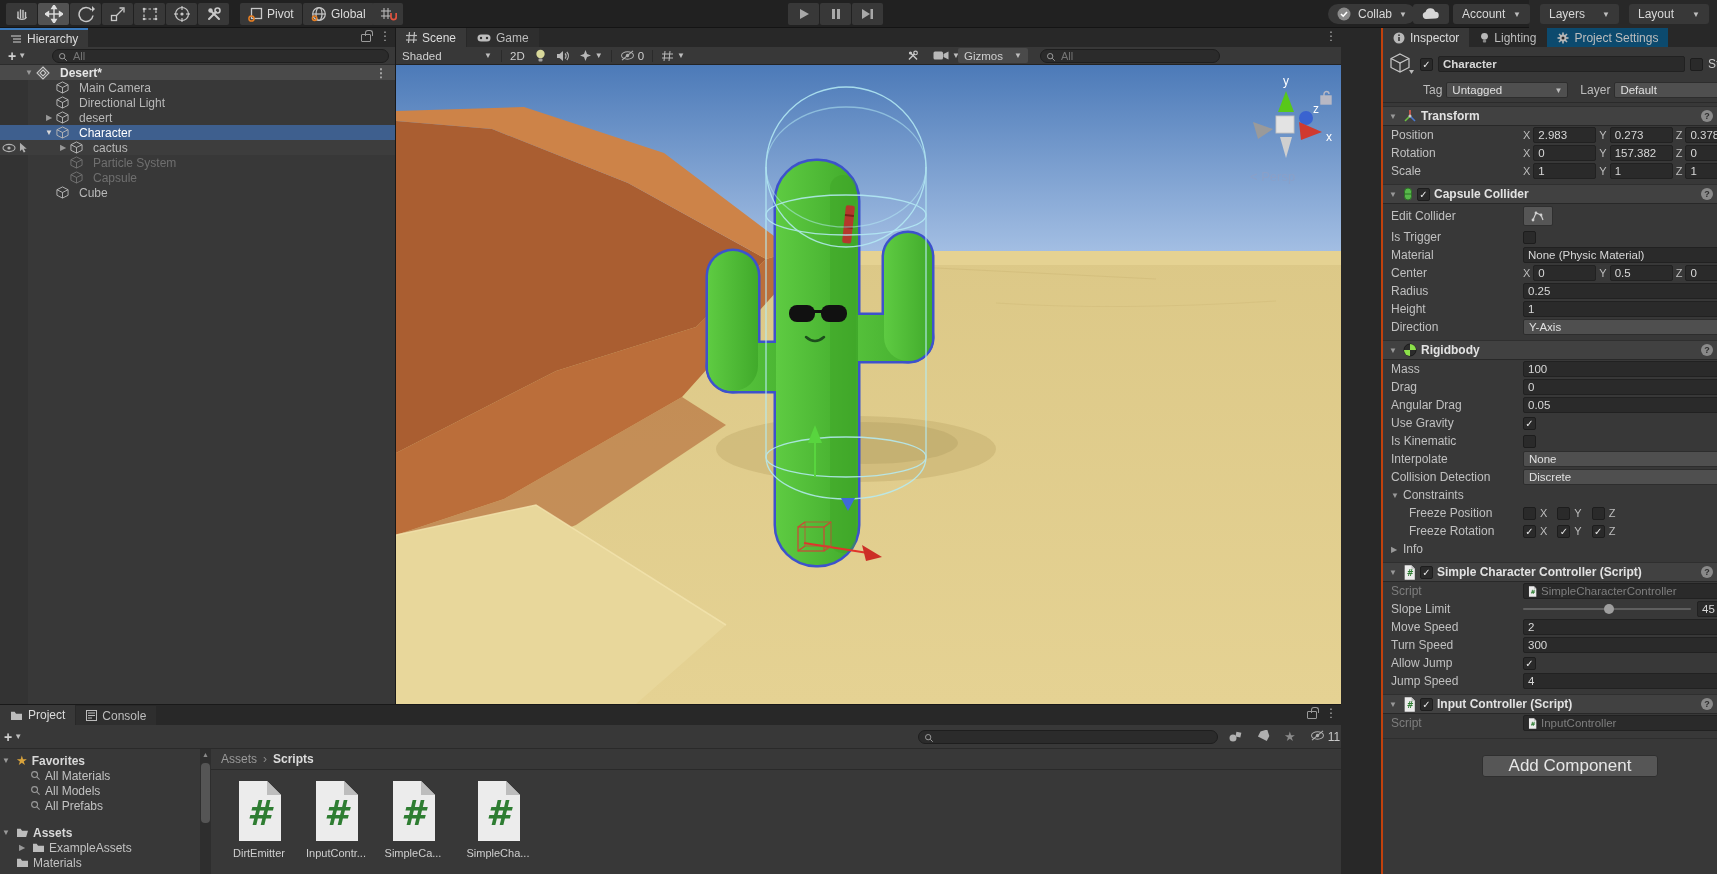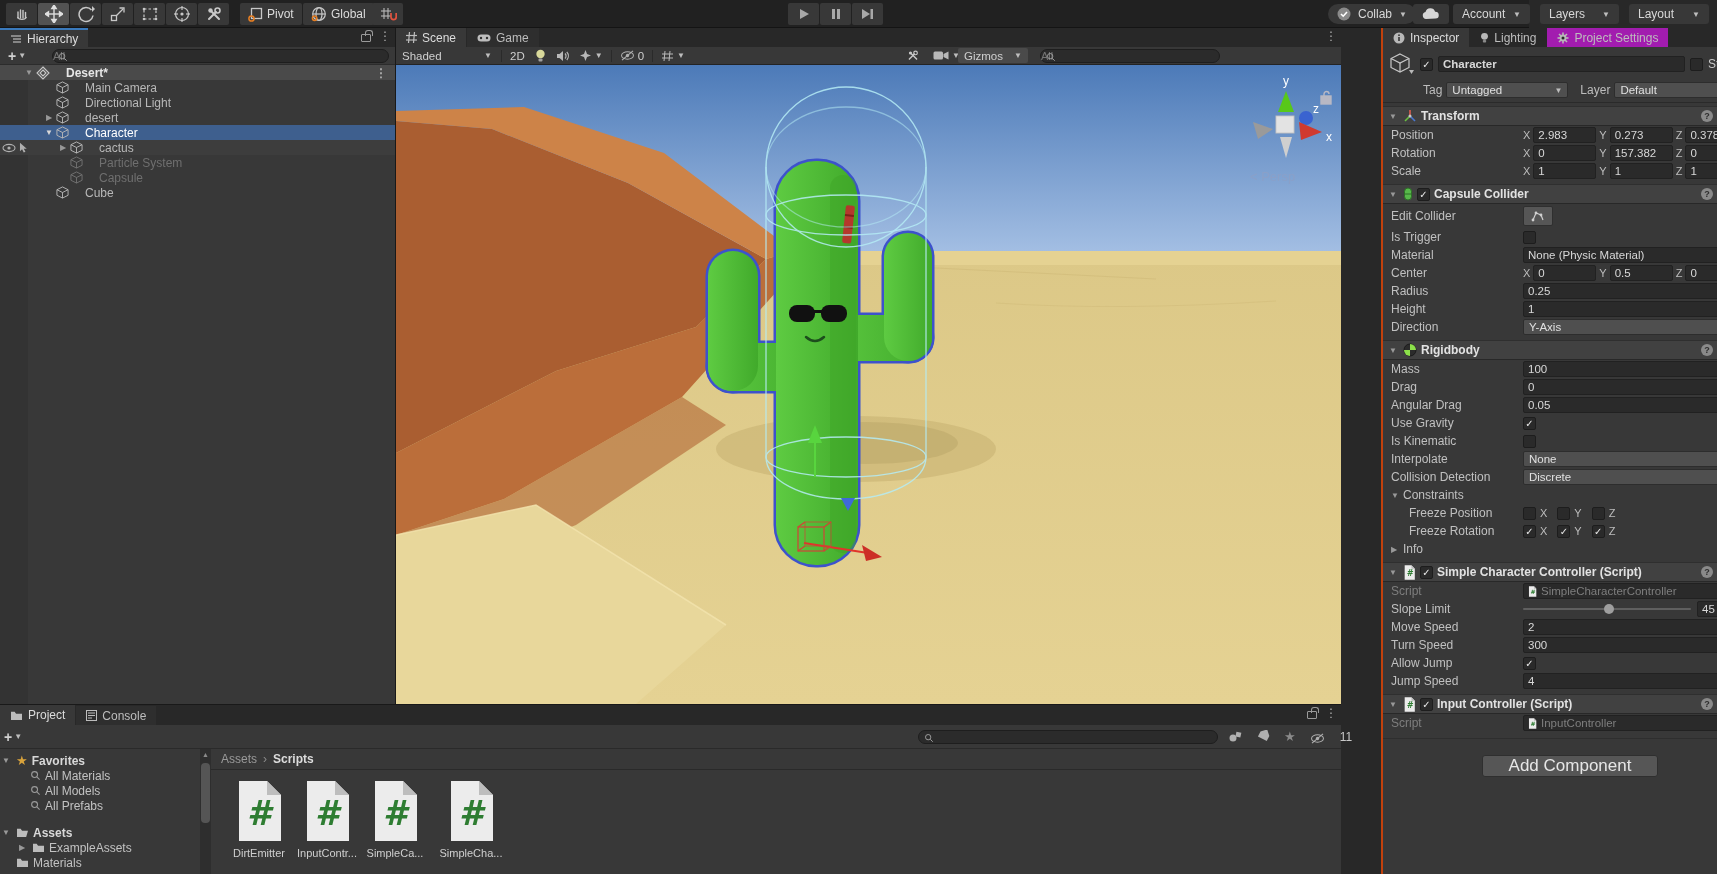--- a/index.html
+++ b/index.html
@@ -28,27 +28,27 @@
   .tool { width:31px; }
   .tlabel { color:#dcdcdc; font-size:12px; padding:0 8px; gap:4px; }
   .tdrop { position:absolute; top:4px; height:20px; background:#383838; border-radius:3px; display:flex; align-items:center; gap:7px; padding:0 9px; color:#d8d8d8; font-size:12px; }
   .caret { font-size:8px; color:#bdbdbd; }
 
   
   #hierarchy-panel { left:0; top:28px; width:396px; height:676px; border-right:1px solid #191919; }
   .mini-toolbar { height:18px; background:#383838; border-bottom:1px solid #2c2c2c; display:flex; align-items:center; padding:0 4px; position:relative; }
   .plus-btn { color:#d0d0d0; font-size:14px; font-weight:bold; display:flex; align-items:center; gap:2px; padding:0 4px; }
   .searchbox { position:relative; height:14px; background:#2b2b2b; border:1px solid #1e1e1e; border-radius:8px; display:flex; align-items:center; }
-  .searchbox input { background:transparent; border:none; outline:none; color:#bdbdbd; font-size:11px; width:100%; font-family:"Liberation Sans",sans-serif; }
+  .searchbox input { background:transparent; border:none; outline:none; color:#bdbdbd; font-size:11px; width:100%; padding-left:20px; font-family:"Liberation Sans",sans-serif; }
   .mag { position:absolute; left:5px; top:2px; }
   #h-tree { position:absolute; left:0; top:37px; right:0; bottom:0; }
   #h-gutter { position:absolute; left:0; top:0; bottom:0; width:28px; background:#333333; }
   .hrow { position:relative; height:15px; display:flex; align-items:center; font-size:12px; color:#b8b8b8; }
   .hrow .fold { width:14px; font-size:8px; color:#999; text-align:center; flex:none; }
-  .hrow .hlabel { margin-left:16px; white-space:nowrap; }
+  .hrow .hlabel { margin-left:10px; white-space:nowrap; }
   .hrow.scene-row { background:#4a4a4a; color:#e6e6e6; font-weight:bold; }
   .hrow.selected { background:#3e5f8e; color:#ffffff; }
   .hrow.disabled { color:#6f6f6f; }
   .hrow.disabled svg { opacity:.45; }
 
   
   #scene-panel { left:396px; top:28px; width:945px; height:676px; }
   #scene-toolbar { height:18px; background:#383838; border-bottom:1px solid #232323; display:flex; align-items:center; position:relative; font-size:11.5px; color:#cfcfcf; }
   .sv-dd { display:flex; align-items:center; gap:6px; padding:0 6px; height:16px; }
   .sv-sep { width:1px; height:12px; background:#2a2a2a; margin:0 3px; }
@@ -92,21 +92,21 @@
   #proj-toolbar { height:24px; background:#383838; border-bottom:1px solid #2a2a2a; position:relative; display:flex; align-items:center; }
   #proj-body { position:absolute; top:44px; left:0; right:0; bottom:0; display:flex; }
   #proj-tree { width:200px; flex:none; padding-top:4px; position:relative; }
   .prow { height:15px; display:flex; align-items:center; gap:4px; font-size:12px; color:#c2c2c2; white-space:nowrap; }
   .prow .fold { width:12px; text-align:center; font-size:8px; color:#999; flex:none; }
   #proj-scrollbar { width:11px; flex:none; background:#2e2e2e; position:relative; }
   #proj-scroll-thumb { position:absolute; left:1px; right:1px; top:14px; height:60px; background:#555555; border-radius:4px; }
   #proj-scroll-up { color:#8a8a8a; font-size:7px; text-align:center; line-height:12px; }
   #proj-content { flex:1; display:flex; flex-direction:column; }
   #breadcrumb-bar { height:21px; border-bottom:1px solid #2a2a2a; display:flex; align-items:center; gap:6px; padding-left:10px; font-size:12px; }
-  #files { display:flex; gap:0; padding:10px 0 0 14px; }
+  #files { display:flex; gap:9px; padding:10px 0 0 14px; }
   .file { width:68px; display:flex; flex-direction:column; align-items:center; }
   .file .fname { margin-top:5px; font-size:11px; color:#cfcfcf; white-space:nowrap; overflow:hidden; max-width:68px; }
 </style>
 </head>
 <body>
 
 <svg width="0" height="0" style="position:absolute">
   <defs>
     <symbol id="sym-cube" viewBox="0 0 14 14">
       <g fill="none" stroke="#b8b8b8" stroke-width="1">
@@ -621,21 +621,21 @@
         </svg>
       <span>Inspector</span>
     </div>
     <div class="tab" style="background:#282828">
       <svg width="9" height="12" viewBox="0 0 11 14">
           <circle cx="5.5" cy="5" r="4.2" fill="#b8b8b8"></circle>
           <rect x="3.5" y="9.5" width="4" height="3" rx="1" fill="#8a8a8a"></rect>
         </svg>
       <span>Lighting</span>
     </div>
-    <div class="tab" style="background:#a21caf">
+    <div class="tab" style="background:#0c4a6e">
       <svg width="12" height="12" viewBox="0 0 12 12">
           <g stroke="#b8b8b8" stroke-width="1.6">
             <line x1="6" y1="0.5" x2="6" y2="11.5"></line>
             <line x1="0.5" y1="6" x2="11.5" y2="6"></line>
             <line x1="2" y1="2" x2="10" y2="10"></line>
             <line x1="10" y1="2" x2="2" y2="10"></line>
           </g>
           <circle cx="6" cy="6" r="3.4" fill="#b8b8b8"></circle>
           <circle cx="6" cy="6" r="1.5" fill="#282828"></circle>
         </svg>
@@ -1029,21 +1029,21 @@
     </div>
     <div style="position:absolute; left:1228px; display:flex; gap:14px; align-items:center">
       <svg width="15" height="13" viewBox="0 0 15 13">
           <circle cx="5" cy="8" r="3.5" fill="#b0b0b0"></circle>
           <rect x="8" y="2" width="5" height="5" transform="rotate(12 10 4)" fill="#b0b0b0"></rect>
         </svg>
       <svg width="13" height="13" viewBox="0 0 13 13">
           <path d="M1 5 L5 1 H12 V8 L8 12 z" transform="rotate(-18 6 6)" fill="#b0b0b0"></path>
         </svg>
       <span style="color:#8a8a8a; font-size:13px">★</span>
-      <span style="display:flex; align-items:flex-end; gap:15px">
+      <span style="display:flex; align-items:flex-start; gap:3px">
         <svg width="15" height="11" viewBox="0 0 16 12">
             <use href="#sym-eyeslash"></use>
           </svg>
         <span>11</span>
       </span>
     </div>
   </div>
   <div id="proj-body">
     <div id="proj-tree">
       <div class="prow">

